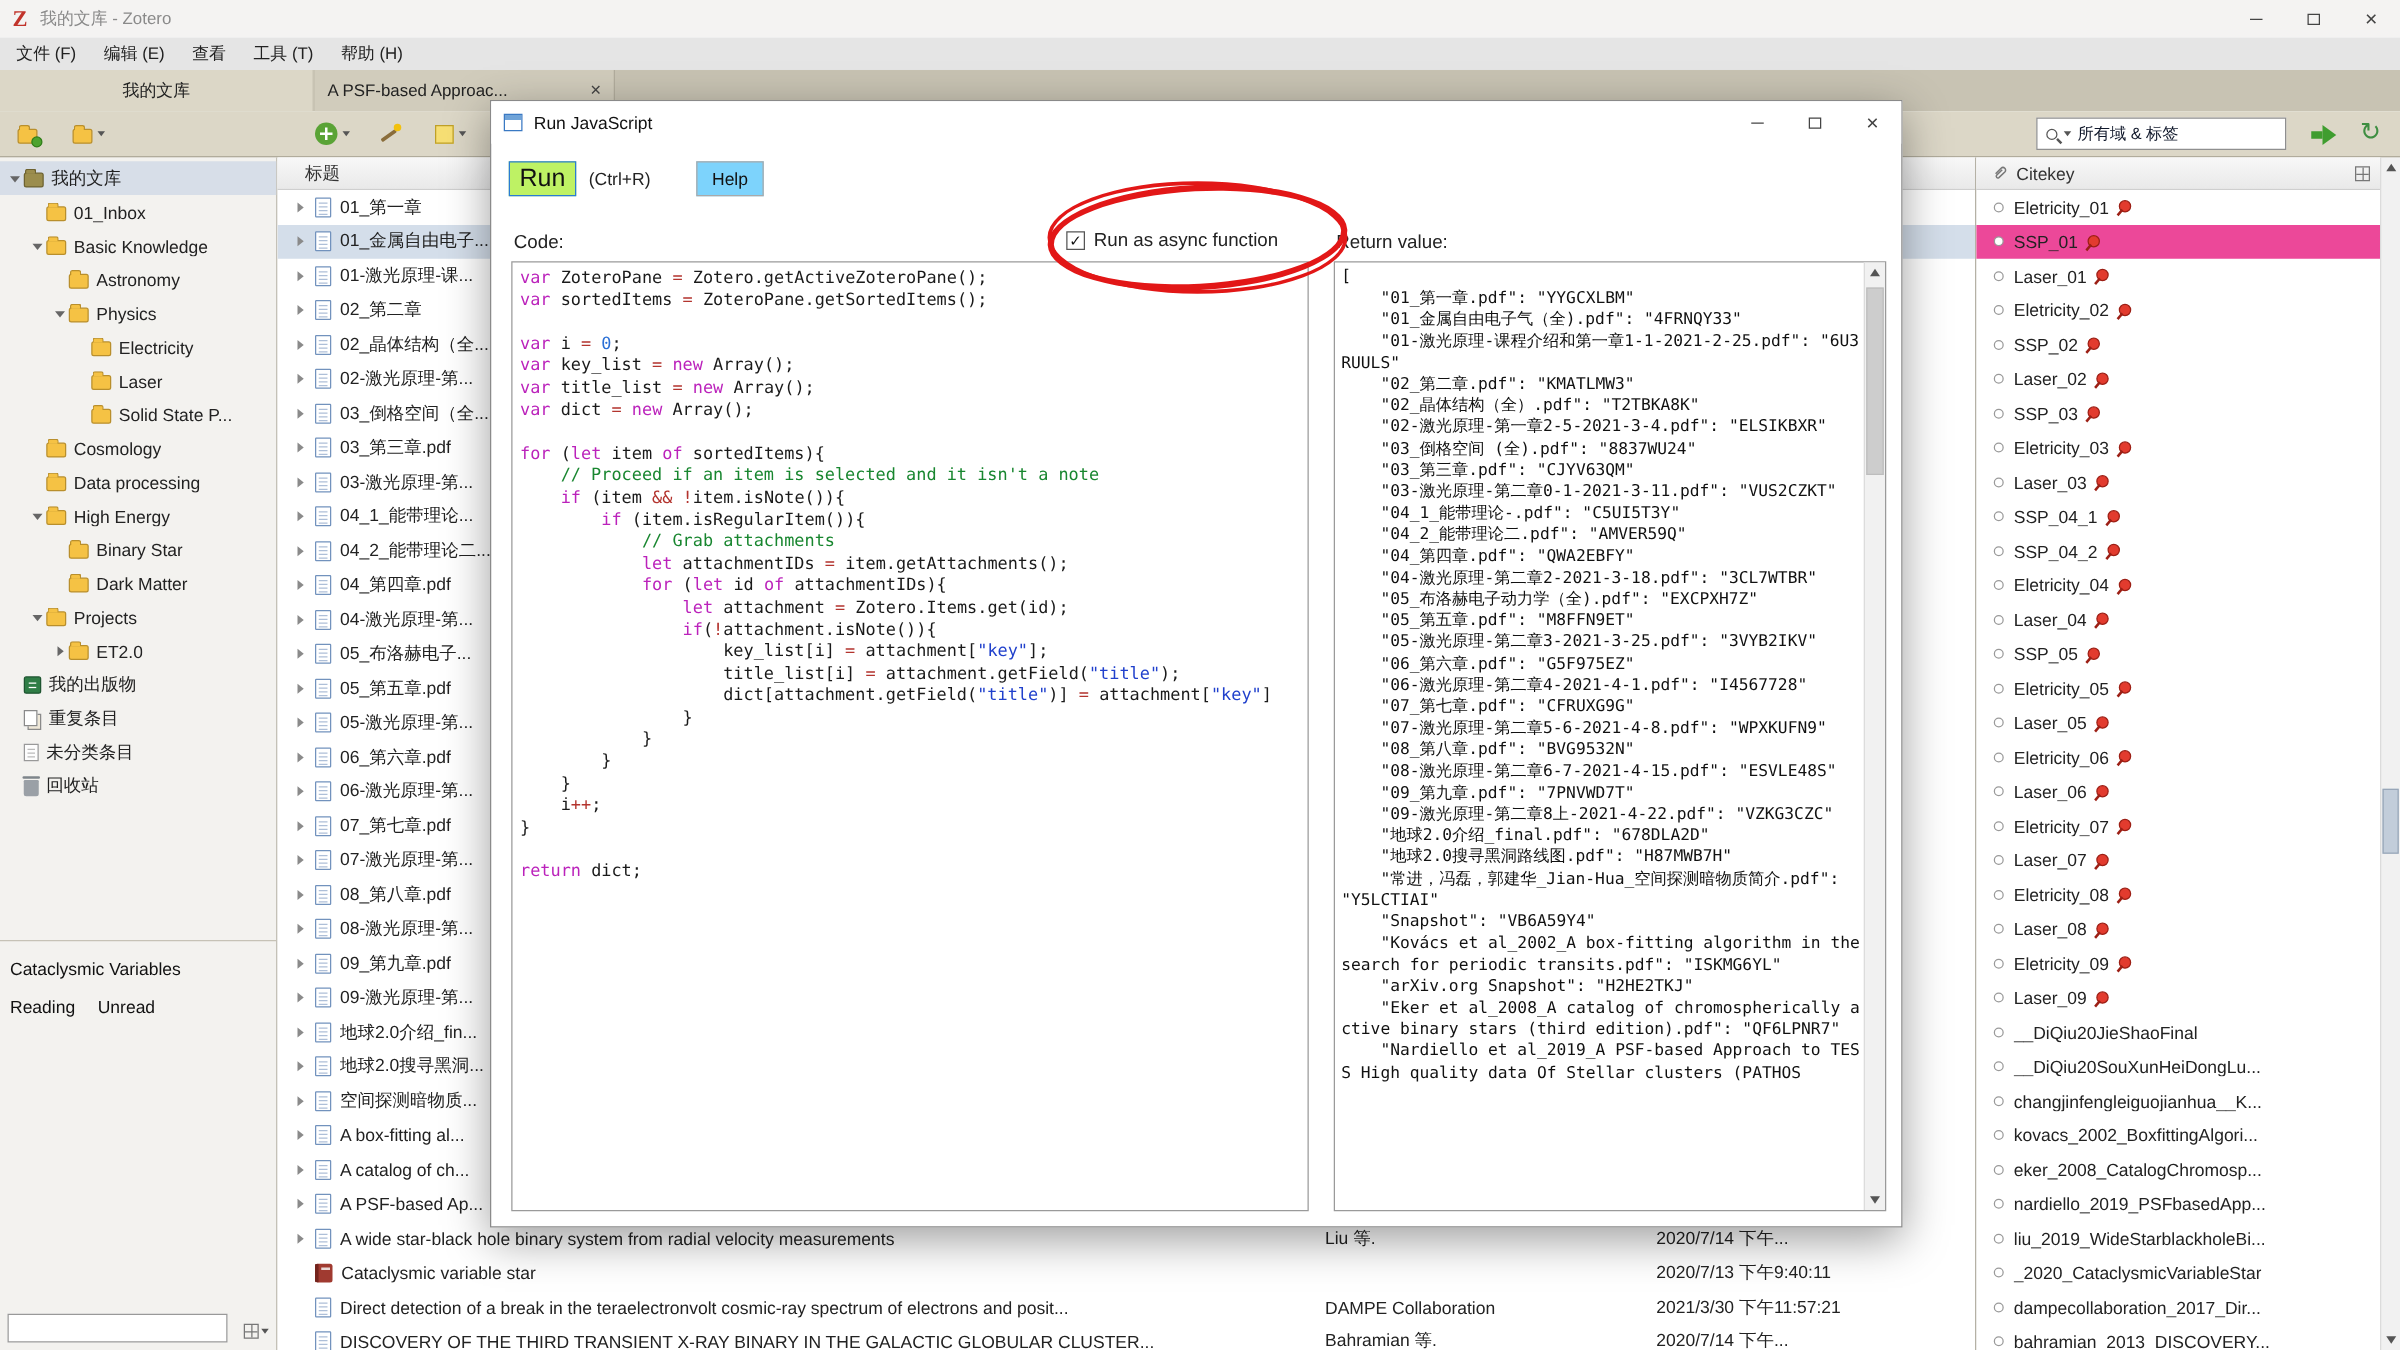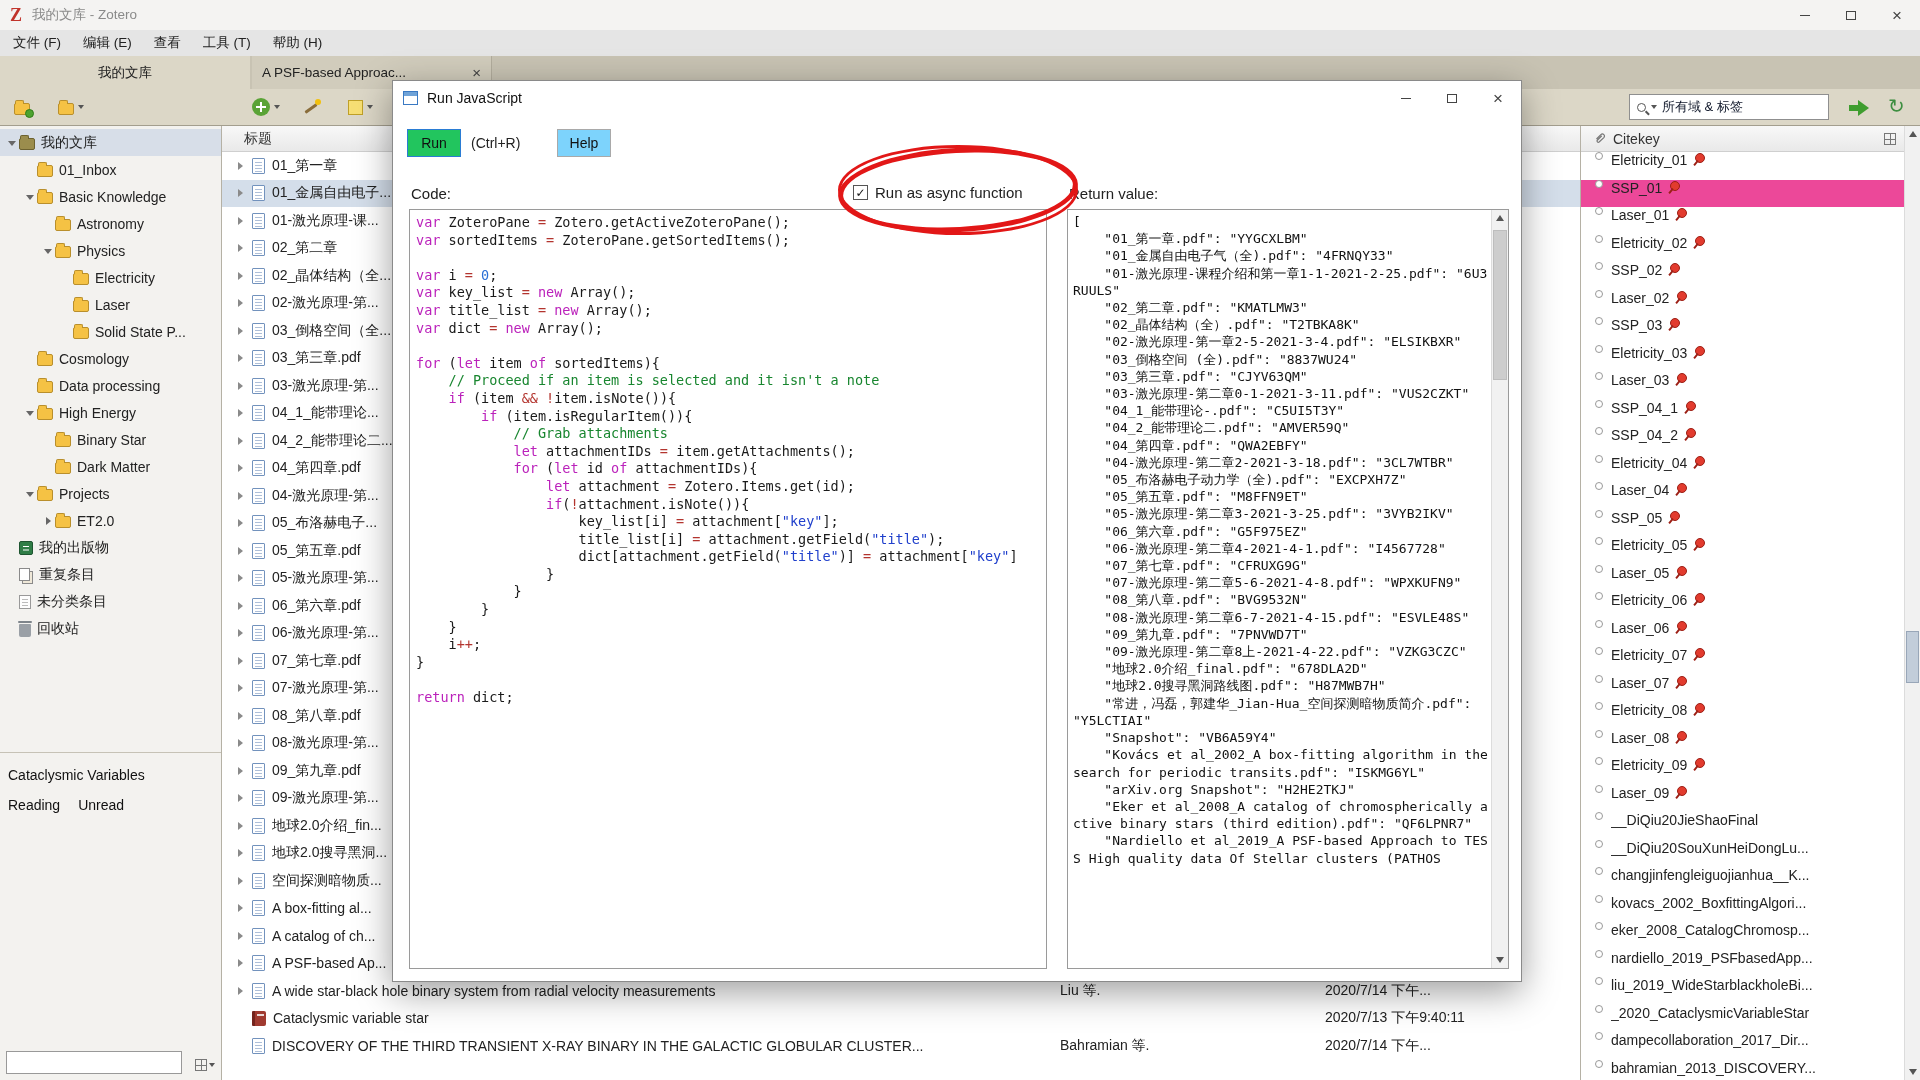--- a/index.html
+++ b/index.html
@@ -97,21 +97,21 @@
 .icreator{position:absolute;left:838px;white-space:nowrap}
 .idate{position:absolute;left:1103px;white-space:nowrap}
 
 
 .citekey-panel{position:absolute;left:1580px;top:126px;width:324px;bottom:0;background:#fff;border-left:1px solid #b5b1a5}
 .citekey-panel .list-header{padding:0 8px 0 12px;gap:6px}
 .colpick{margin-left:auto;width:12px;height:12px;border:1px solid #777;position:relative}
 .colpick::before{content:"";position:absolute;left:0;right:0;top:5px;height:1px;background:#777}
 .colpick::after{content:"";position:absolute;top:0;bottom:0;left:5px;width:1px;background:#777}
 .crows{position:absolute;left:0;right:0;top:26px;bottom:0;overflow:hidden}
-.crow{height:27.5px;display:flex;padding-left:14px}
+.crow{height:27.5px;display:flex;align-items:center;padding-left:14px}
 .crow.sel{background:#ec4899}
 .ring{width:8px;height:8px;border:1.5px solid #999;border-radius:50%;background:#fff;margin-right:8px;flex:none}
 .ckey{white-space:nowrap;overflow:hidden}
 .pin{width:13px;height:13px;position:relative;margin-left:6px;flex:none}
 .pin::before{content:"";position:absolute;right:1px;top:1px;width:8px;height:8px;background:#e23b2e;border:1px solid #9c1f15;border-radius:50%}
 .pin::after{content:"";position:absolute;left:2px;top:8px;width:2px;height:6px;background:#9c1f15;transform:rotate(40deg)}
 
 
 .vscroll{position:absolute;left:1904px;top:126px;width:16px;bottom:0;background:#f1f1f1;border-left:1px solid #dcdcdc}
 .sb-up{position:absolute;top:0;left:0;right:0;height:16px}
@@ -121,21 +121,21 @@
 .vscroll .sb-thumb{position:absolute;left:1px;right:1px;top:505px;height:52px;background:#c2cdda;border:1px solid #98a6b8}
 
 
 .dialog{position:absolute;left:392px;top:80px;width:1130px;height:902px;background:#fff;border:1px solid #8a8a8a;box-shadow:0 10px 34px rgba(0,0,0,.38);z-index:10}
 .dlg-titlebar{height:34px;display:flex;align-items:center;background:#fff}
 .dlg-icon{width:15px;height:14px;border:1px solid #3a79c3;margin-left:10px;position:relative}
 .dlg-icon::before{content:"";position:absolute;left:0;right:0;top:0;height:4px;background:#6fa3d8}
 .dlg-title{margin-left:9px;font-size:14px;color:#111}
 .dlg-controls{margin-left:auto;display:flex;height:100%}
 .dwin-btn{width:46px;display:flex;align-items:center;justify-content:center}
-.dlg-run{position:absolute;left:14px;top:48px;width:54px;height:28px;background:#22c55e;border:1px solid #2a7cd4;font-size:14px;font-family:inherit;color:#111}
+.dlg-run{position:absolute;left:14px;top:48px;width:54px;height:28px;background:#bef264;border:1px solid #2a7cd4;font-size:20px;font-family:inherit;color:#111}
 .dlg-shortcut{position:absolute;left:78px;top:54px;font-size:14px}
 .dlg-help{position:absolute;left:164px;top:48px;width:54px;height:28px;background:#7dd3fc;border:1px solid #a9a9a9;font-size:14px;font-family:inherit;color:#111}
 .dlg-code-label{position:absolute;left:18px;top:104px;font-size:15px}
 .dlg-async{position:absolute;left:460px;top:103px;display:flex;align-items:center;gap:7px}
 .checkbox{width:15px;height:15px;border:1px solid #555;background:#fff;display:flex;align-items:center;justify-content:center;font-size:12px;line-height:1;color:#111}
 .async-text{font-size:15px}
 .dlg-return-label{position:absolute;left:676px;top:104px;font-size:15px}
 .code-editor{position:absolute;left:16px;top:128px;width:638px;height:760px;border:1px solid #9a9a9a;background:#fff;overflow:hidden;font-family:"DejaVu Sans Mono","Liberation Mono",monospace;font-size:13.5px;line-height:17.6px;padding:4px 6px;color:#1a1a1a}
 .cl{white-space:pre;min-height:17.6px}
 .ck{color:#bb22bb;font-style:normal}
@@ -533,20 +533,27 @@
           <span class="ititle">A wide star-black hole binary system from radial velocity measurements</span>
           <span class="icreator">Liu 等.</span>
           <span class="idate">2020/7/14 下午...</span>
         </div>
         <div class="irow">
           <span class="chev"></span>
           <span class="ic ic-book"></span>
           <span class="ititle">Cataclysmic variable star</span>
 
           <span class="idate">2020/7/13 下午9:40:11</span>
+        </div>
+        <div class="irow">
+          <span class="chev"></span>
+          <span class="ic ic-doc"></span>
+          <span class="ititle">Direct detection of a break in the teraelectronvolt cosmic-ray spectrum of electrons and posit...</span>
+          <span class="icreator">DAMPE Collaboration</span>
+          <span class="idate">2021/3/30 下午11:57:21</span>
         </div>
         <div class="irow">
           <span class="chev"></span>
           <span class="ic ic-doc"></span>
           <span class="ititle">DISCOVERY OF THE THIRD TRANSIENT X-RAY BINARY IN THE GALACTIC GLOBULAR CLUSTER...</span>
           <span class="icreator">Bahramian 等.</span>
           <span class="idate">2020/7/14 下午...</span>
         </div>
       </div>
   </div>

